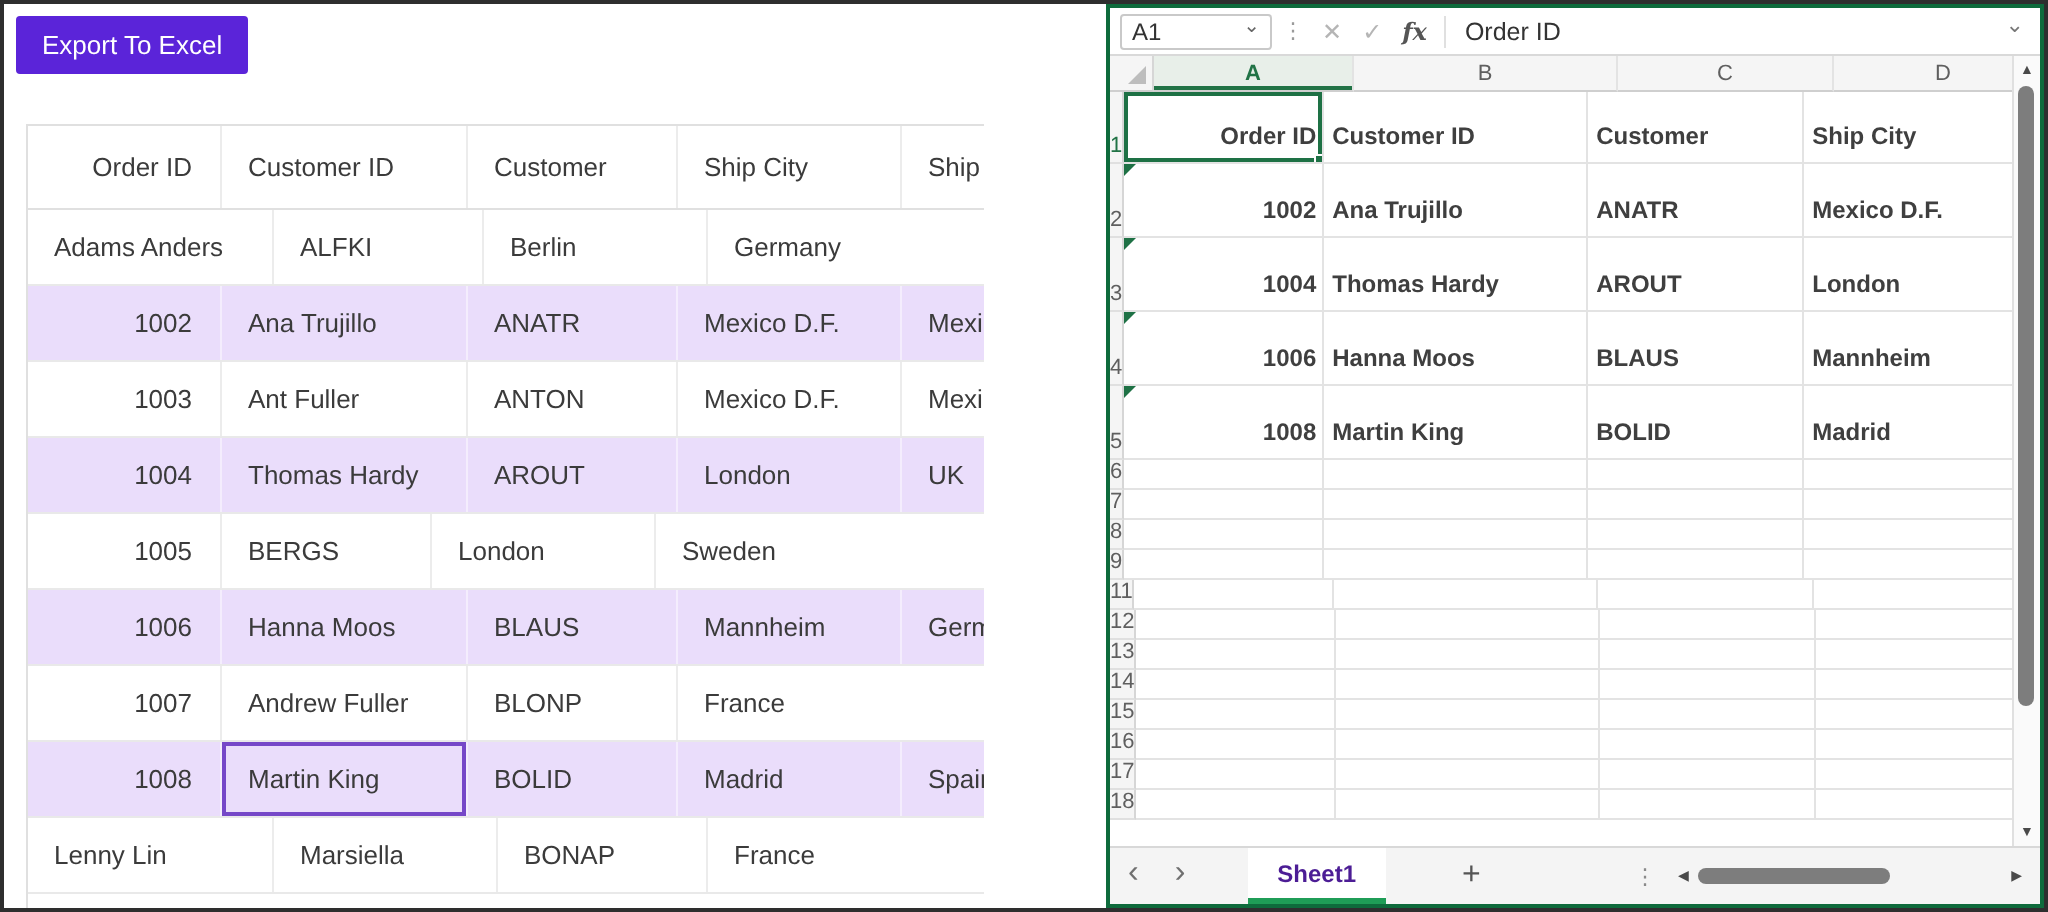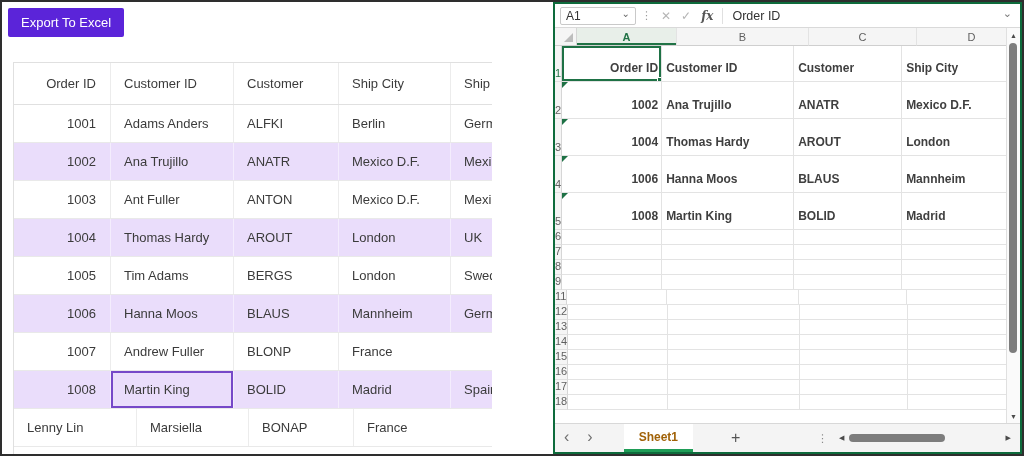--- a/index.html
+++ b/index.html
@@ -106,21 +106,21 @@
   .varr { font-size: 7px; color: #4a4a4a; height: 14px; display: flex; align-items: center; cursor: pointer; }
   .varr.vdown { position: absolute; bottom: 0; }
   .vthumb { position: absolute; top: 15px; width: 8px; height: 310px; left: 2px;
             background: #7d7d7d; border-radius: 4px; cursor: grab; }
 
   
   .bbar { height: 29px; flex-shrink: 0; background: #f4f4f4; border-top: 1px solid #d8d8d8;
           display: flex; align-items: center; }
   .nav { font-size: 16px; color: #707070; padding: 0 9px; cursor: pointer; line-height: 1; margin-top: -2px; }
   .sheettab { height: 28px; background: #fff; display: flex; align-items: center;
-              padding: 0 15px; margin-left: 22px; font-size: 12px; font-weight: bold; color: #a16207;
+              padding: 0 15px; margin-left: 22px; font-size: 12px; font-weight: bold; color: #4c1d95;
               border-bottom: 3px solid #1f9d57; cursor: pointer; }
   .addsheet { font-size: 16px; color: #555; padding: 0 10px; margin-left: 28px; cursor: pointer; }
   .bspacer { flex: 1; }
   .bdots { color: #8a8a8a; font-size: 11px; margin-right: 8px; }
   .hscroll { display: flex; align-items: center; width: 178px; margin-right: 6px; }
   .harr { font-size: 7px; color: #4a4a4a; padding: 0 3px; cursor: pointer; }
   .htrack { flex: 1; height: 10px; position: relative; }
   .hthumb { position: absolute; left: 2px; top: 1px; height: 8px; width: 96px;
             background: #7d7d7d; border-radius: 4px; cursor: grab; }
 </style>
@@ -135,21 +135,20 @@
     <div class="grid">
       <div class="g-row hdr">
         <div class="gc num c-oid">Order ID</div>
         <div class="gc txt c-cid">Customer ID</div>
         <div class="gc txt c-cust">Customer</div>
         <div class="gc txt c-city">Ship City</div>
         <div class="gc txt c-ctry">Ship Country</div>
       </div>
 
       <div class="g-row">
-        <div class="gc num c-oid">1001</div>
         <div class="gc txt c-cid">Adams Anders</div>
         <div class="gc txt c-cust">ALFKI</div>
         <div class="gc txt c-city">Berlin</div>
         <div class="gc txt c-ctry">Germany</div>
       </div>
 
       <div class="g-row sel">
         <div class="gc num c-oid">1002</div>
         <div class="gc txt c-cid">Ana Trujillo</div>
         <div class="gc txt c-cust">ANATR</div>
@@ -168,21 +167,20 @@
       <div class="g-row sel">
         <div class="gc num c-oid">1004</div>
         <div class="gc txt c-cid">Thomas Hardy</div>
         <div class="gc txt c-cust">AROUT</div>
         <div class="gc txt c-city">London</div>
         <div class="gc txt c-ctry">UK</div>
       </div>
 
       <div class="g-row">
         <div class="gc num c-oid">1005</div>
-        <div class="gc txt c-cid">Tim Adams</div>
         <div class="gc txt c-cust">BERGS</div>
         <div class="gc txt c-city">London</div>
         <div class="gc txt c-ctry">Sweden</div>
       </div>
 
       <div class="g-row sel">
         <div class="gc num c-oid">1006</div>
         <div class="gc txt c-cid">Hanna Moos</div>
         <div class="gc txt c-cust">BLAUS</div>
         <div class="gc txt c-city">Mannheim</div>

